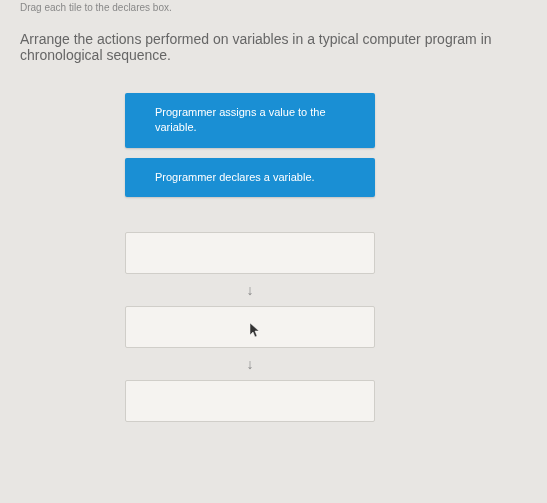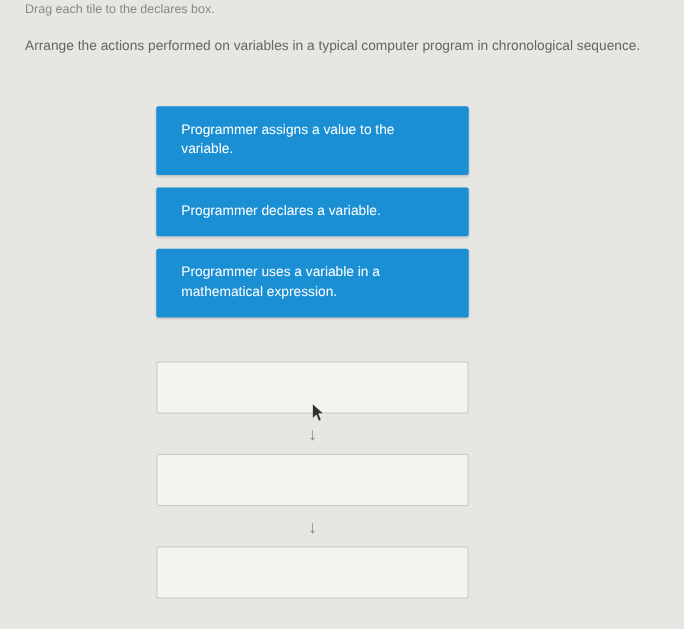--- a/index.html
+++ b/index.html
@@ -15,32 +15,32 @@
       padding: 0 20px;
       overflow: hidden;
     }
     .header-small {
       font-size: 10px;
       color: #888;
       margin-bottom: 18px;
       margin-top: 2px;
     }
     .instruction {
-      font-size: 11px;
+      font-size: 14px;
       color: #666;
-      margin-bottom: 42px;
+      margin-bottom: 30px;
     }
     .tiles-container {
       margin-left: 105px;
       width: 250px;
     }
     .tile {
       background: #1a8fd4;
       color: #fff;
-      padding: 12px 20px;
+      padding: 12px 30px;
       margin-bottom: 10px;
       font-size: 11px;
       line-height: 1.4;
       border-radius: 2px;
       cursor: move;
       box-shadow: 0 1px 2px rgba(0,0,0,0.15);
     }
     .drop-container {
       margin-left: 105px;
       width: 250px;
@@ -70,21 +70,20 @@
 </head>
 <body>
 
 <div class="header-small">Drag each tile to the declares box.</div>
 
 <div class="instruction">Arrange the actions performed on variables in a typical computer program in chronological sequence.</div>
 
 <div class="tiles-container">
   <div class="tile">Programmer assigns a value to the variable.</div>
   <div class="tile">Programmer declares a variable.</div>
-  <div class="tile">Programmer uses a variable in a mathematical expression.</div>
 </div>
 
 <div class="drop-container">
   <div class="drop-box"></div>
   <div class="arrow-down">↓</div>
   <div class="drop-box"></div>
   <div class="arrow-down">↓</div>
   <div class="drop-box"></div>
 </div>
 

